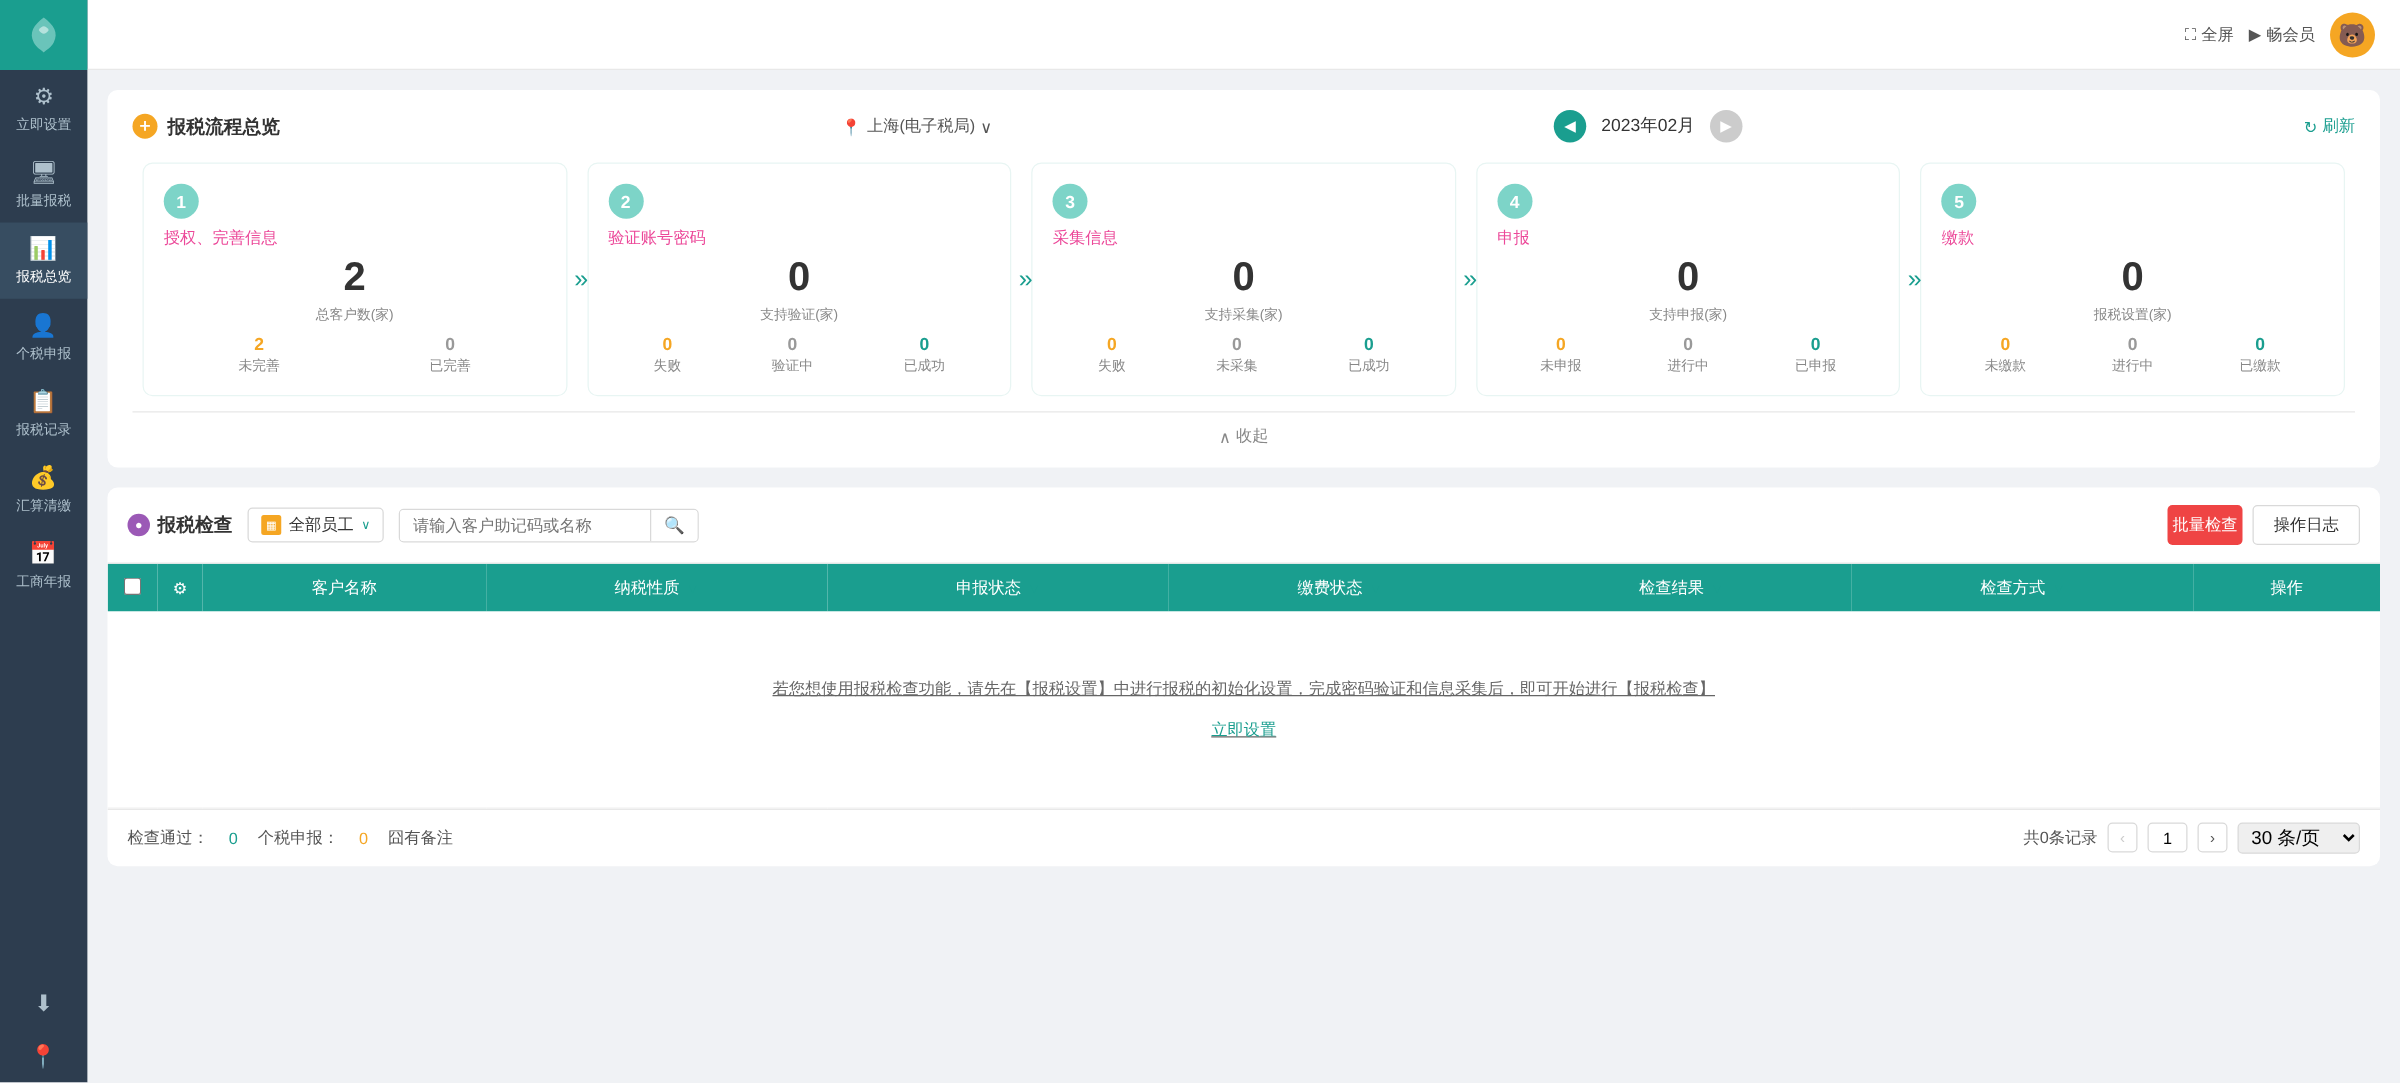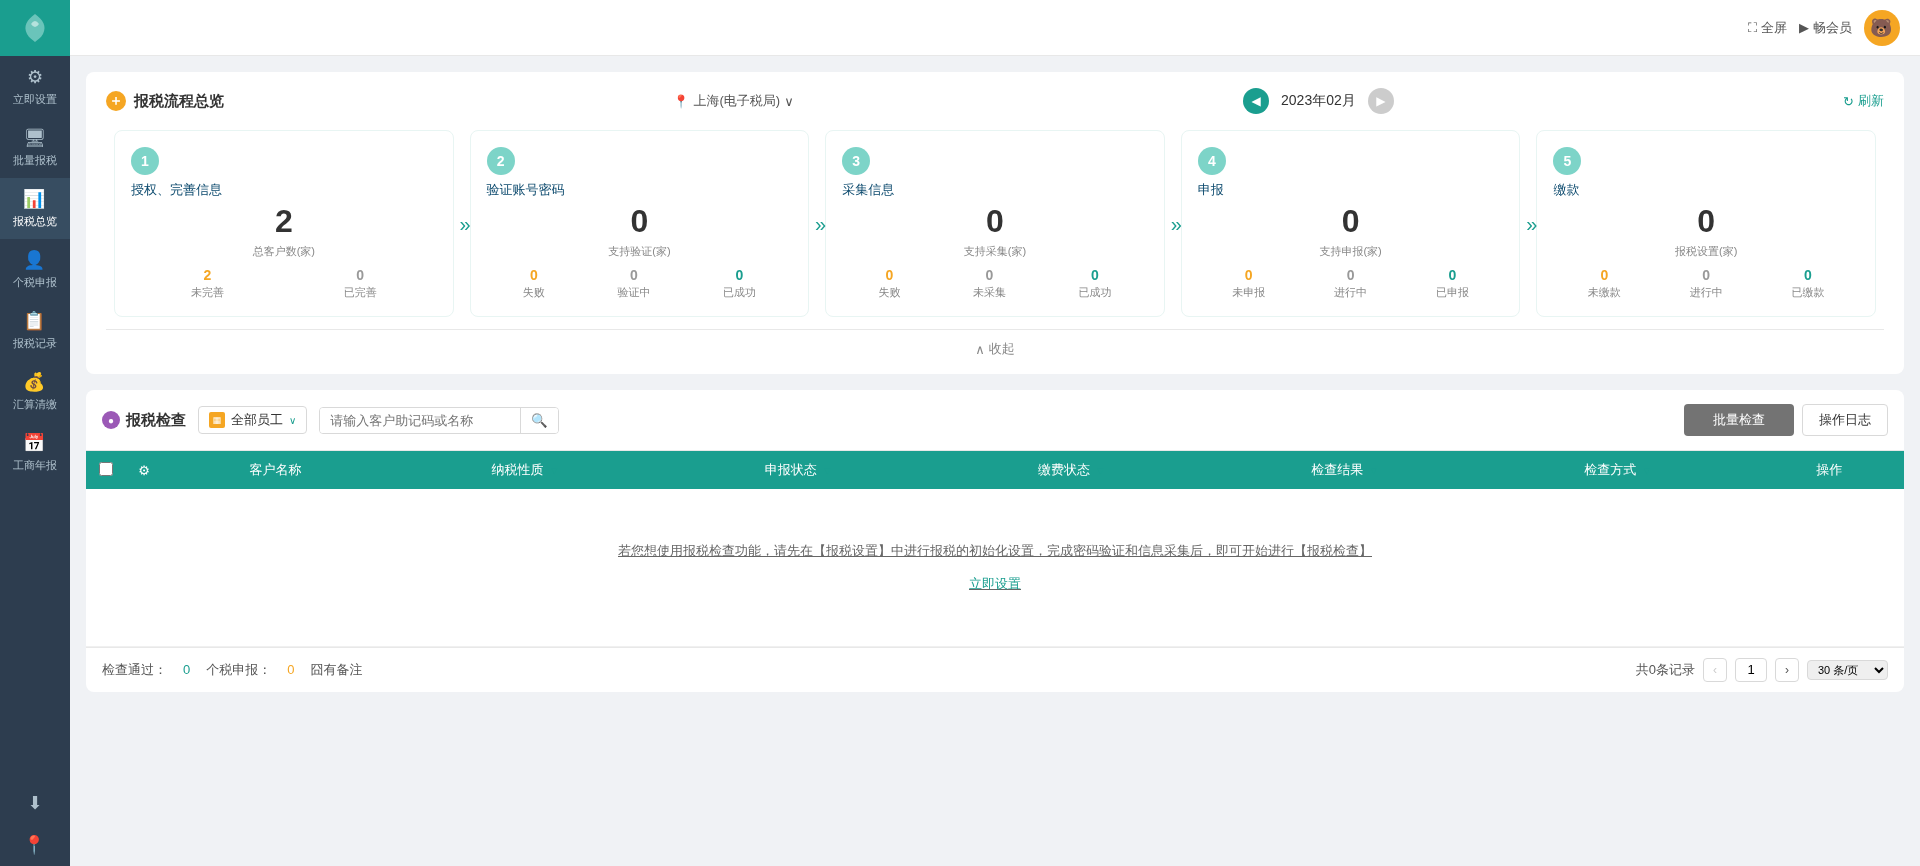--- a/index.html
+++ b/index.html
@@ -212,21 +212,21 @@
       color: #fff;
       display: flex;
       align-items: center;
       justify-content: center;
       font-size: 14px;
       font-weight: bold;
       margin-bottom: 6px;
     }
     .step-title {
       font-size: 13px;
-      color: #0c4a6e;
+      color: #ec4899;
       margin-bottom: 4px;
     }
     .step-big-num {
       font-size: 32px;
       font-weight: bold;
       color: #333;
       text-align: center;
       margin: 4px 0;
     }
     .step-subtitle {
@@ -357,25 +357,25 @@
       padding: 5px 10px;
       cursor: pointer;
       color: #888;
     }
     .check-actions {
       margin-left: auto;
       display: flex;
       gap: 8px;
     }
     .btn-orange {
-      background: #737373;
+      background: #ef4444;
       color: #fff;
       border: none;
       border-radius: 4px;
-      padding: 6px 29px;
+      padding: 6px 4px;
       cursor: pointer;
       font-size: 13px;
     }
     .btn-outline {
       background: #fff;
       color: #333;
       border: 1px solid #d9d9d9;
       border-radius: 4px;
       padding: 6px 16px;
       cursor: pointer;
@@ -465,21 +465,21 @@
       height: 24px;
       border: 1px solid #d9d9d9;
       border-radius: 4px;
       text-align: center;
       font-size: 13px;
     }
     .page-size-select {
       border: 1px solid #d9d9d9;
       border-radius: 4px;
       padding: 2px 6px;
-      font-size: 11px;
+      font-size: 15px;
       cursor: pointer;
     }
 
     
     .content::-webkit-scrollbar { width: 6px; }
     .content::-webkit-scrollbar-thumb { background: #ccc; border-radius: 3px; }
 
     .filter-arrow { font-size: 10px; color: #1a9e8f; margin-left: 2px; }
     .teal-link { color: #1a9e8f; cursor: pointer; }
     .orange-link { color: #f5a623; cursor: pointer; }

